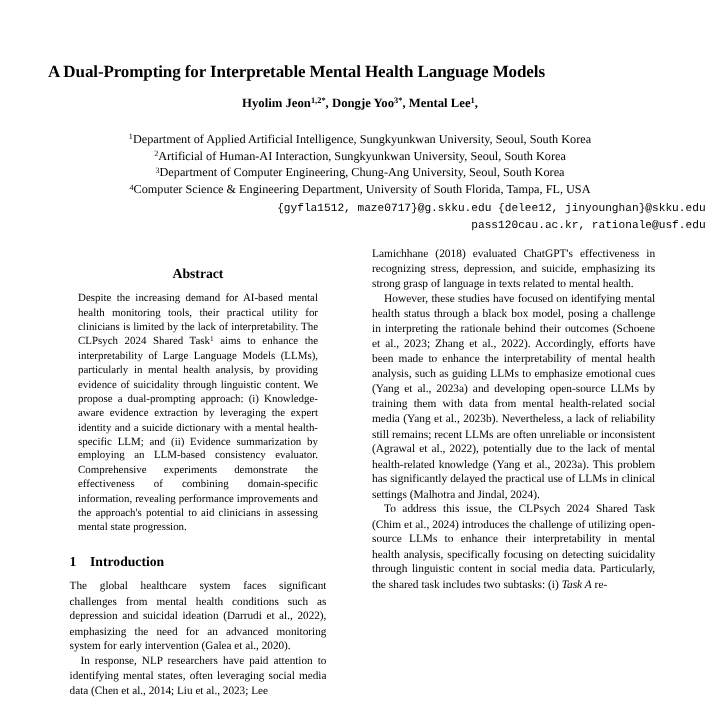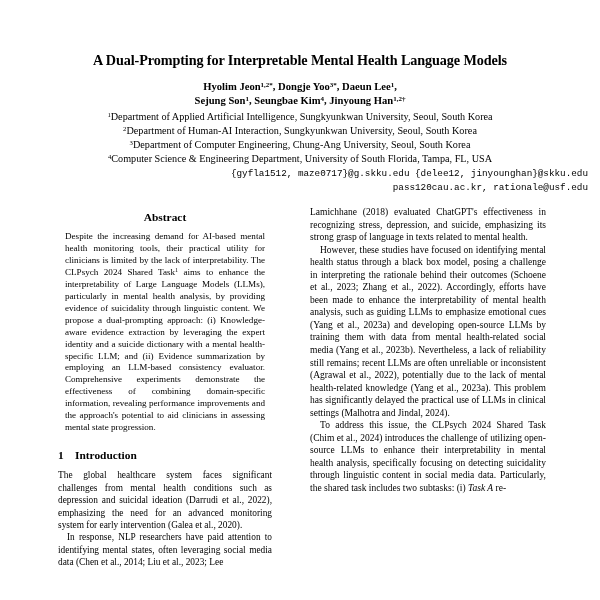--- a/index.html
+++ b/index.html
@@ -23,21 +23,21 @@
     height: 600px;
     overflow: hidden;
   }
 
   
   .title {
     position: absolute;
     left: 40px;
     top: 52px;
     width: 520px;
-    text-align: center;
+    text-align: left;
     font-size: 14.2px;
     font-weight: bold;
     letter-spacing: -0.1px;
     line-height: 17px;
   }
 
   .authors {
     position: absolute;
     left: 40px;
     top: 80px;
@@ -86,21 +86,21 @@
     position: absolute;
     left: 310px;
     top: 206px;
     width: 236px;
     height: 396px;
     overflow: hidden;
   }
 
   .abstract-wrap {
     width: 200px;
-    margin: 4px auto;
+    margin: 16px auto;
   }
   .abstract-head {
     text-align: center;
     font-size: 11.4px;
     font-weight: bold;
     margin: 0 0 7px 0;
     line-height: 14px;
   }
   .abstract-body {
     font-size: 9.1px;
@@ -137,27 +137,26 @@
   i, .it { }
 </style>
 </head>
 <body>
 
 <div class="page">
 
   <div class="title">A Dual-Prompting for Interpretable Mental Health Language Models</div>
 
   <div class="authors">
-    <span class="ln"><span>Hyolim Jeon</span><sup>1,2*</sup><span>, Dongje Yoo</span><sup>3*</sup><span>, Daeun Lee</span><sup>1</sup><span>,</span></span>
-    <span class="ln"><span>Sejung Son</span><sup>1</sup><span>, Seungbae Kim</span><sup>4</sup><span>, Jinyoung Han</span><sup>1,2†</sup></span>
+    <span class="ln"><span>Hyolim Jeon</span><sup>1,2*</sup><span>, Dongje Yoo</span><sup>3*</sup><span>, Mental Lee</span><sup>1</sup><span>,</span></span>
   </div>
 
   <div class="affils">
     <span class="ln"><sup>1</sup><span>Department of Applied Artificial Intelligence, Sungkyunkwan University, Seoul, South Korea</span></span>
-    <span class="ln"><sup>2</sup><span>Department of Human-AI Interaction, Sungkyunkwan University, Seoul, South Korea</span></span>
+    <span class="ln"><sup>2</sup><span>Artificial of Human-AI Interaction, Sungkyunkwan University, Seoul, South Korea</span></span>
     <span class="ln"><sup>3</sup><span>Department of Computer Engineering, Chung-Ang University, Seoul, South Korea</span></span>
     <span class="ln"><sup>4</sup><span>Computer Science &amp; Engineering Department, University of South Florida, Tampa, FL, USA</span></span>
   </div>
 
   <div class="emails">
     <span class="ln">{gyfla1512, maze0717}@g.skku.edu {delee12, jinyounghan}@skku.edu</span>
     <span class="ln">pass120cau.ac.kr, rationale@usf.edu</span>
   </div>
 
   <div class="col-left">

